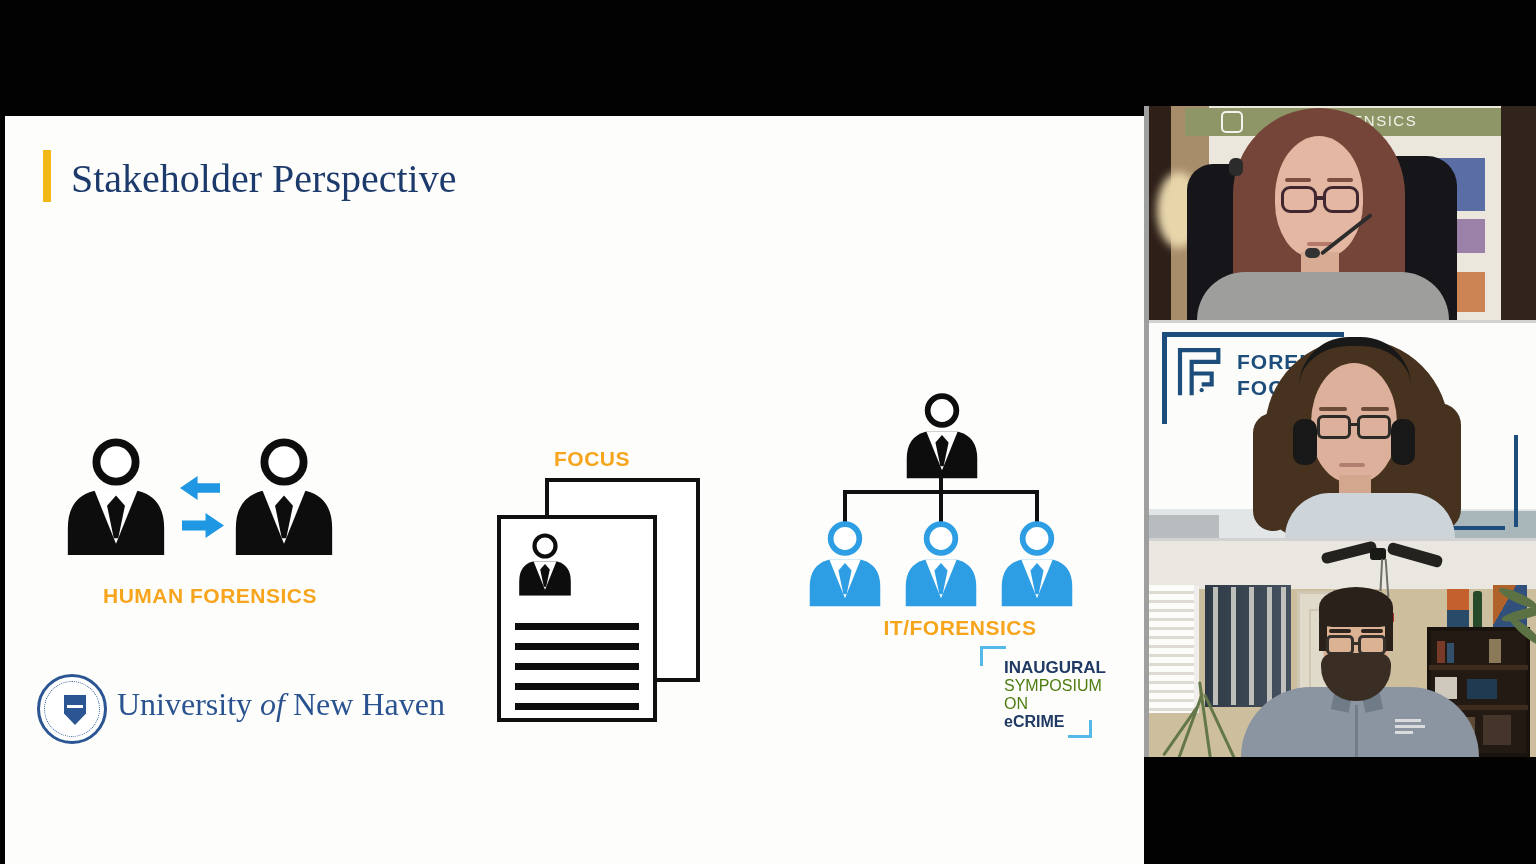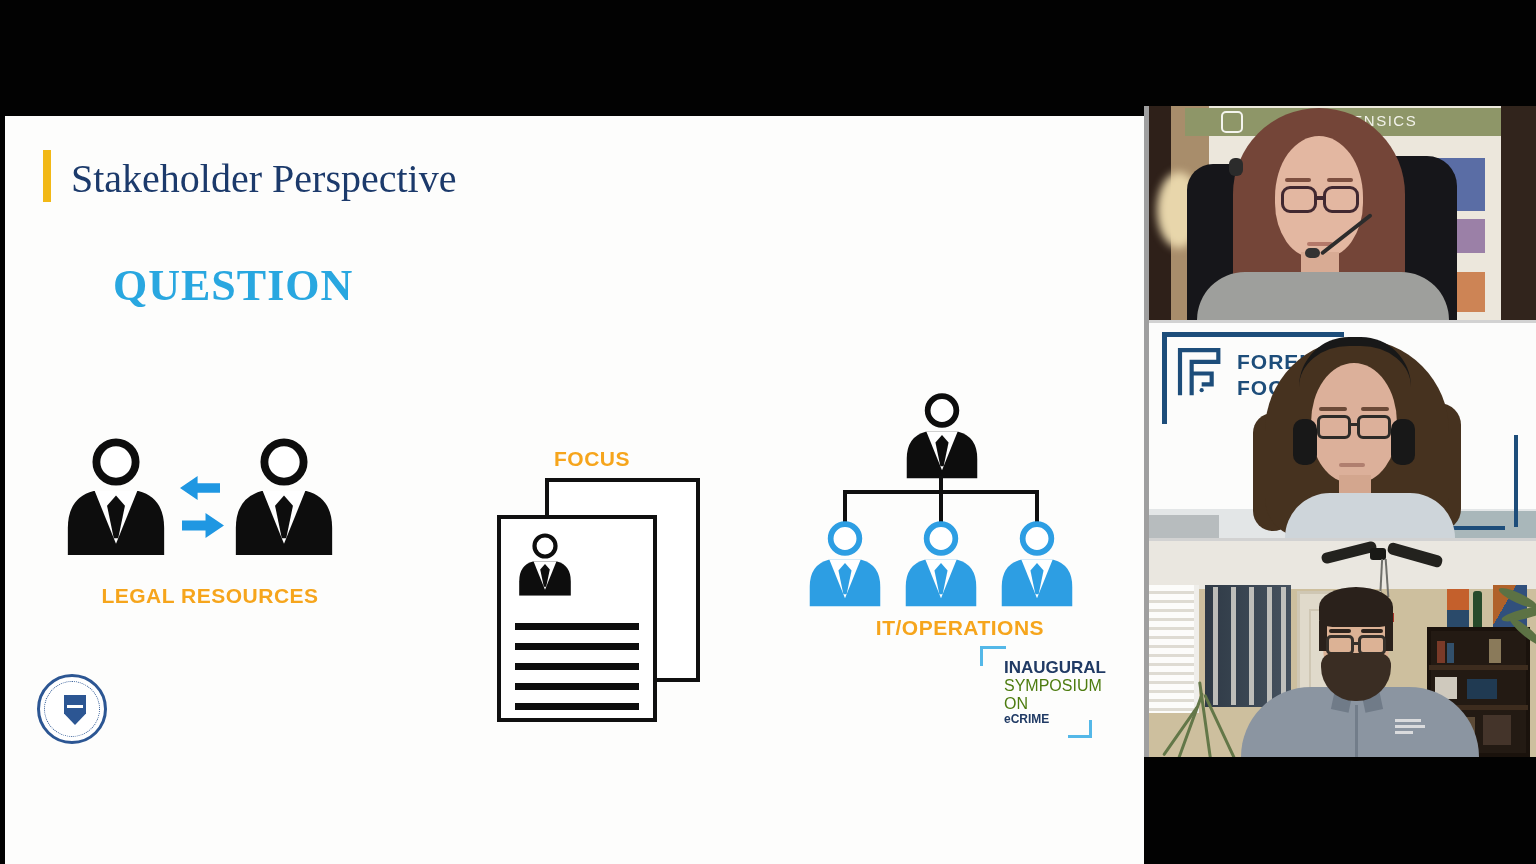--- a/index.html
+++ b/index.html
@@ -48,21 +48,21 @@
   .it-b1 { left:799px; top:402px; width:82px; color:#2d9ee3; }
   .it-b2 { left:895px; top:402px; width:82px; color:#2d9ee3; }
   .it-b3 { left:991px; top:402px; width:82px; color:#2d9ee3; }
 
   .badge { left:975px; top:528px; width:142px; height:100px;text-decoration:underline; }
   .badge .tl { left:0; top:2px; width:26px; height:20px; border-top:3.5px solid #54b8e8; border-left:3.5px solid #54b8e8; }
   .badge .br { left:88px; top:76px; width:24px; height:18px; border-bottom:3.5px solid #54b8e8; border-right:3.5px solid #54b8e8; }
   .badge .txt { left:24px; top:14px; line-height:1.12; }
   .badge .l1 { font-size:17px; font-weight:bold; color:#203a64; }
   .badge .l2 { font-size:16px; color:#4d7c0f; }
-  .badge .l3 { font-size:12px; font-weight:bold; color:#203a64; }
+  .badge .l3 { font-size:16px; font-weight:bold; color:#203a64; }
 
   .seal { left:32px; top:558px; width:70px; height:70px; border:3px solid #2c5693; border-radius:50%; background:#fff; }
   .seal .ring { left:4px; top:4px; right:4px; bottom:4px; border:1.5px dotted #2c5693; border-radius:50%; }
   .seal .crest { left:24px; top:18px; width:22px; height:30px; background:#2c5693;
     clip-path:polygon(0 0,100% 0,100% 62%,50% 100%,0 62%);
     -webkit-clip-path:polygon(0 0,100% 0,100% 62%,50% 100%,0 62%); }
   .seal .crest-slit { left:27px; top:28px; width:16px; height:3px; background:#fff; }
   .univ-text { left:112px; top:570px; font-family:"Liberation Serif","DejaVu Serif",serif;
     font-size:32px; color:#2a5390; }
 
@@ -184,21 +184,20 @@
 </head>
 <body>
 
 <div id="stage">
 
   <div id="slide" class="abs">
 
     <div class="abs accent-bar"></div>
     <div class="abs slide-title">Stakeholder Perspective</div>
 
-    <div class="abs q-head">QUESTION</div>
     <div class="abs q-lines">
     </div>
 
     <svg width="0" height="0" style="position:absolute">
       <defs>
         <symbol id="person-icon" viewBox="0 0 100 108">
           <circle cx="50" cy="25" r="17.5" fill="#ffffff" stroke="currentColor" stroke-width="7"></circle>
           <path d="M7,108 L7,84 Q7,57 30,51 L70,51 Q93,57 93,84 L93,108 Z" fill="currentColor"></path>
           <polygon points="31,51 69,51 50,98" fill="#ffffff"></polygon>
           <polygon points="50,55 58,64 52,93 48,93 42,64" fill="currentColor"></polygon>
@@ -211,21 +210,21 @@
           <use href="#person-icon"></use>
         </svg>
       </span>
     <span class="abs person hr-p2">
       <svg viewBox="0 0 100 108">
           <use href="#person-icon"></use>
         </svg>
       </span>
     <div class="abs arrow arrow-left"></div>
     <div class="abs arrow arrow-right"></div>
-    <div class="abs grp-label hr-label">LEGAL RESOURCES</div>
+    <div class="abs grp-label hr-label">HUMAN FORENSICS</div>
 
     <div class="abs grp-label legal-label">FOCUS</div>
     <div class="abs doc doc-back"></div>
     <div class="abs doc doc-front">
       <span class="abs person doc-person">
         <svg viewBox="0 0 100 108">
             <use href="#person-icon"></use>
           </svg>
         </span>
       <div class="abs doc-line" style="top:104px"></div>
@@ -253,37 +252,38 @@
     <span class="abs person it-b2">
       <svg viewBox="0 0 100 108">
           <use href="#person-icon"></use>
         </svg>
       </span>
     <span class="abs person it-b3">
       <svg viewBox="0 0 100 108">
           <use href="#person-icon"></use>
         </svg>
       </span>
-    <div class="abs grp-label it-label">IT/OPERATIONS</div>
+    <div class="abs grp-label it-label">IT/FORENSICS</div>
 
     <div class="abs badge">
       <div class="abs tl"></div>
       <div class="abs txt">
         <div class="l1">INAUGURAL</div>
         <div class="l2">SYMPOSIUM ON</div>
         <div class="l3">eCRIME</div>
       </div>
       <div class="abs br"></div>
     </div>
 
     <div class="abs seal">
       <div class="abs ring"></div>
       <div class="abs crest"></div>
       <div class="abs crest-slit"></div>
     </div>
+    <div class="abs univ-text"><span>University </span><i>of</i><span> New Haven</span></div>
   </div>
 
   <div id="vdivider" class="abs"></div>
 
   <div id="videos" class="abs">
 
     <div id="tile1" class="abs tile">
       <div class="abs t1-wall-l"></div>
       <div class="abs t1-warm"></div>
       <div class="abs t1-glow"></div>

